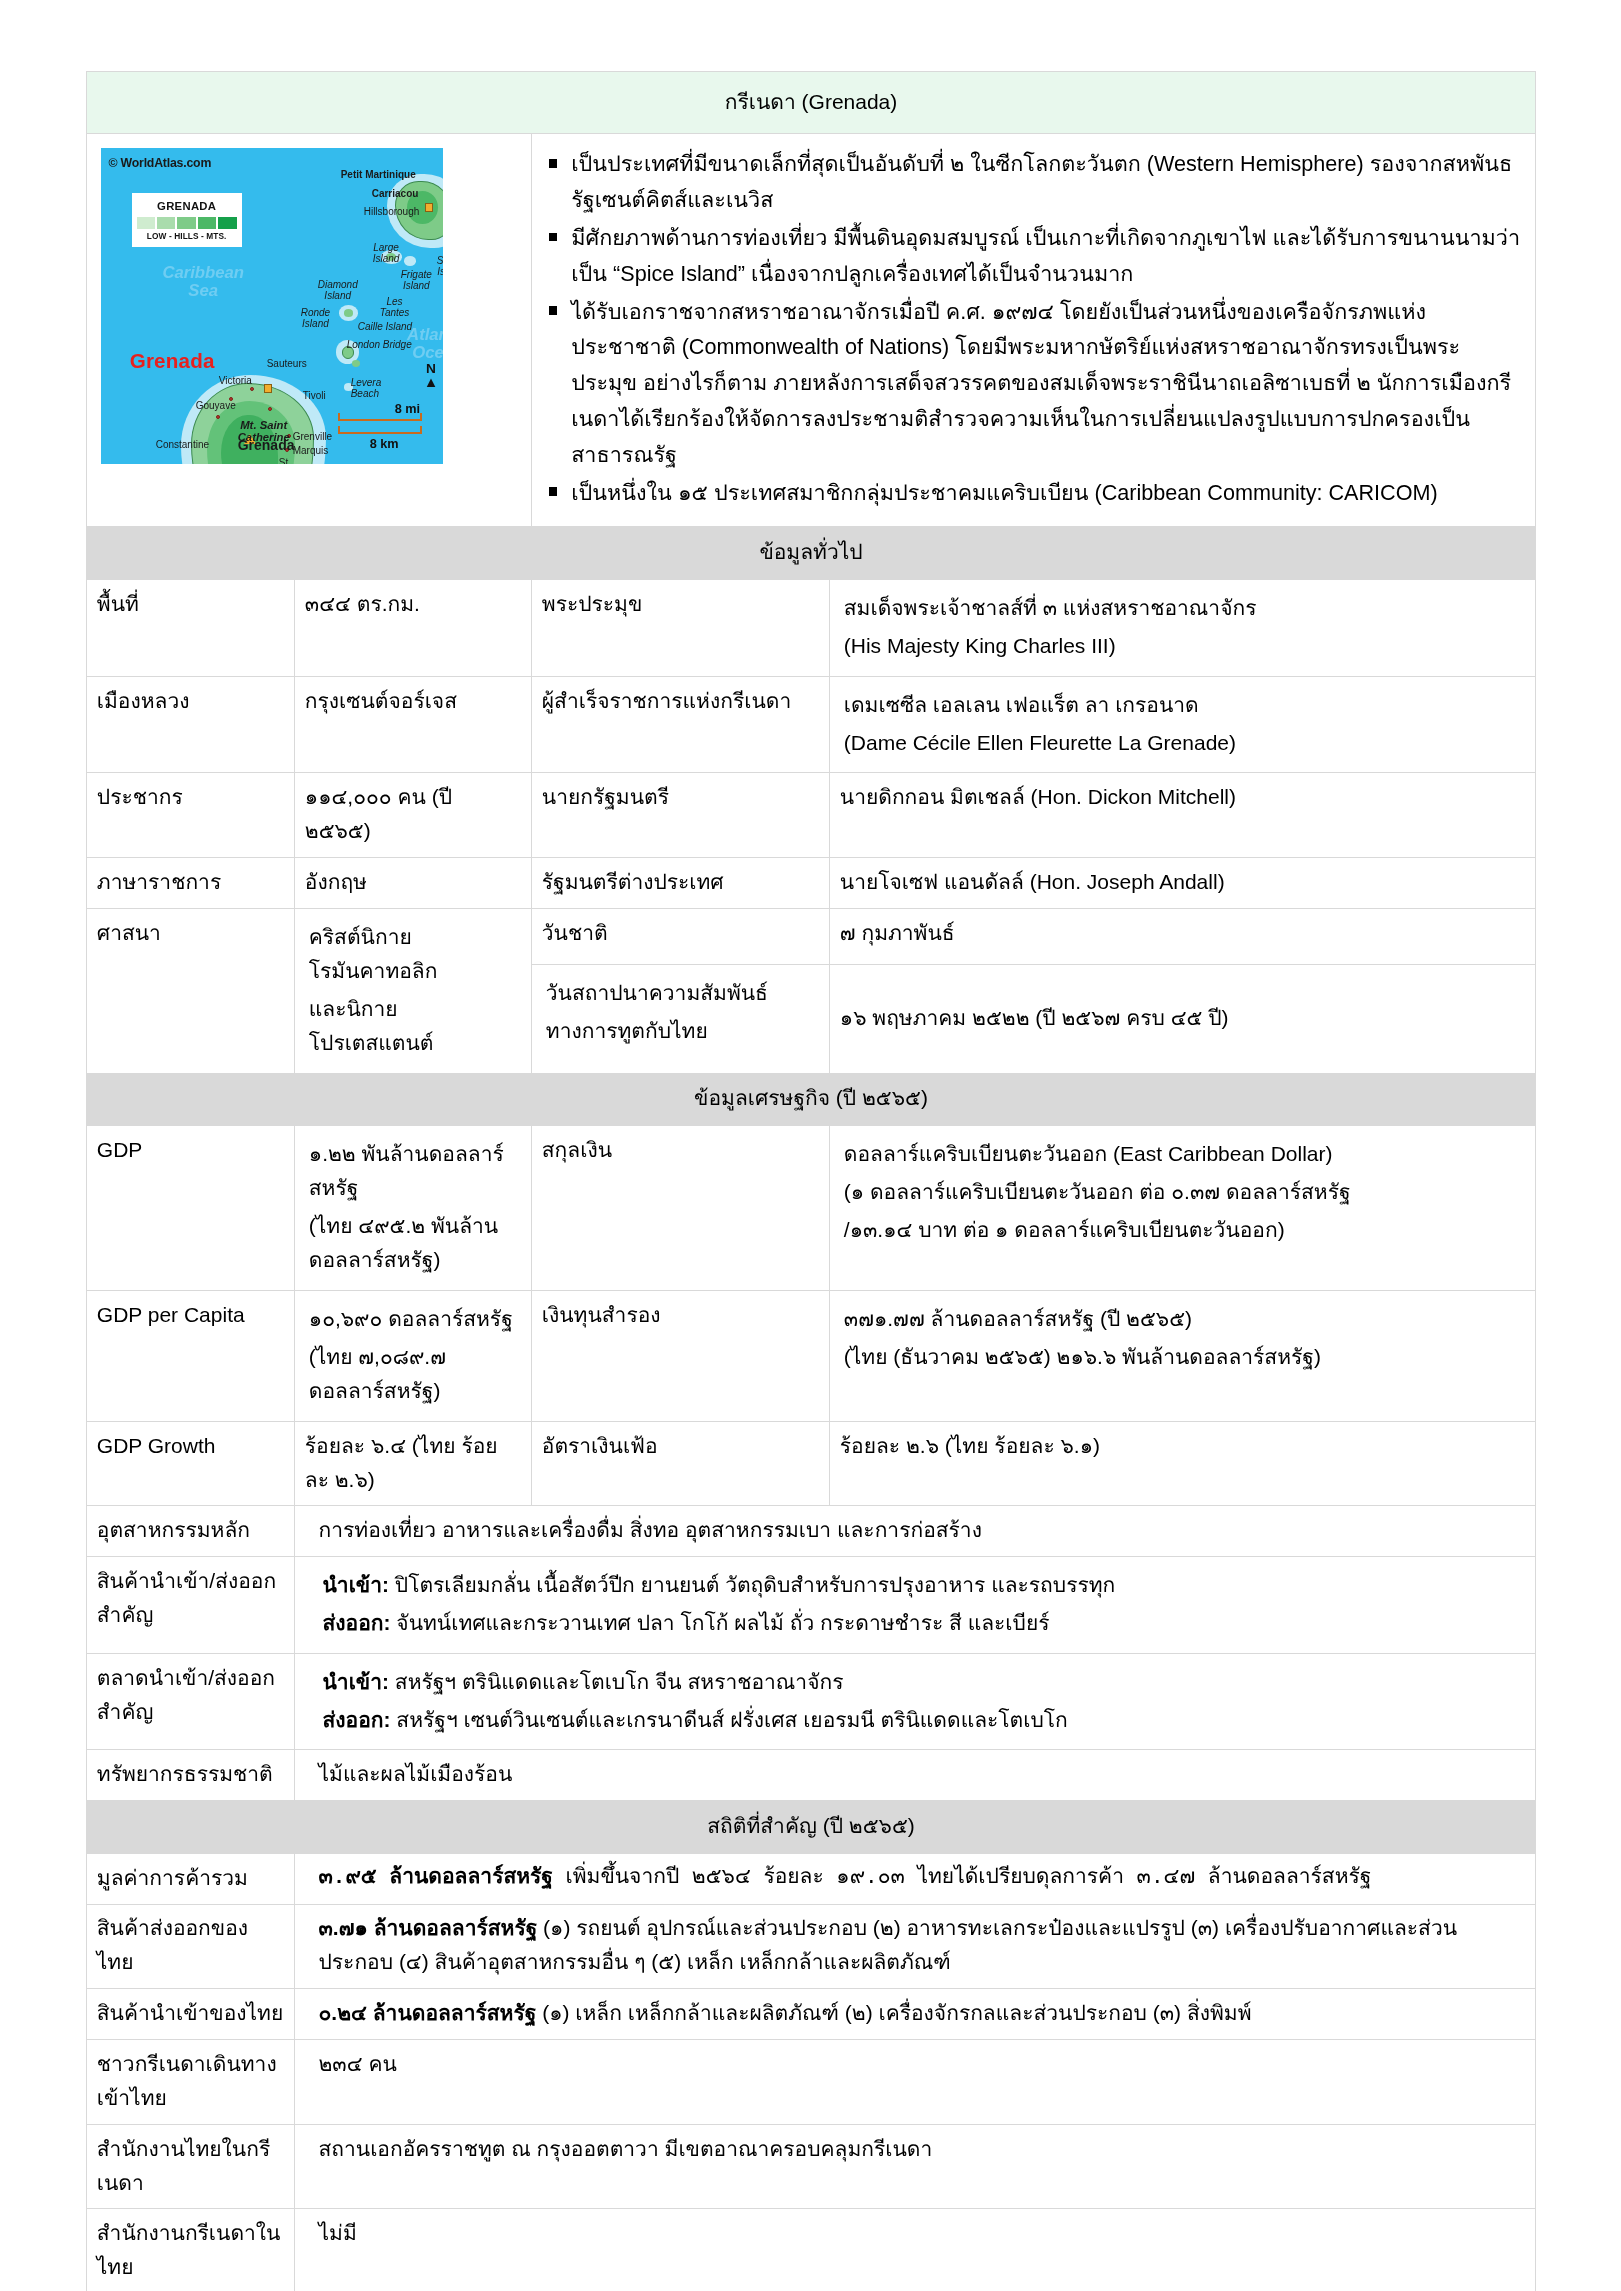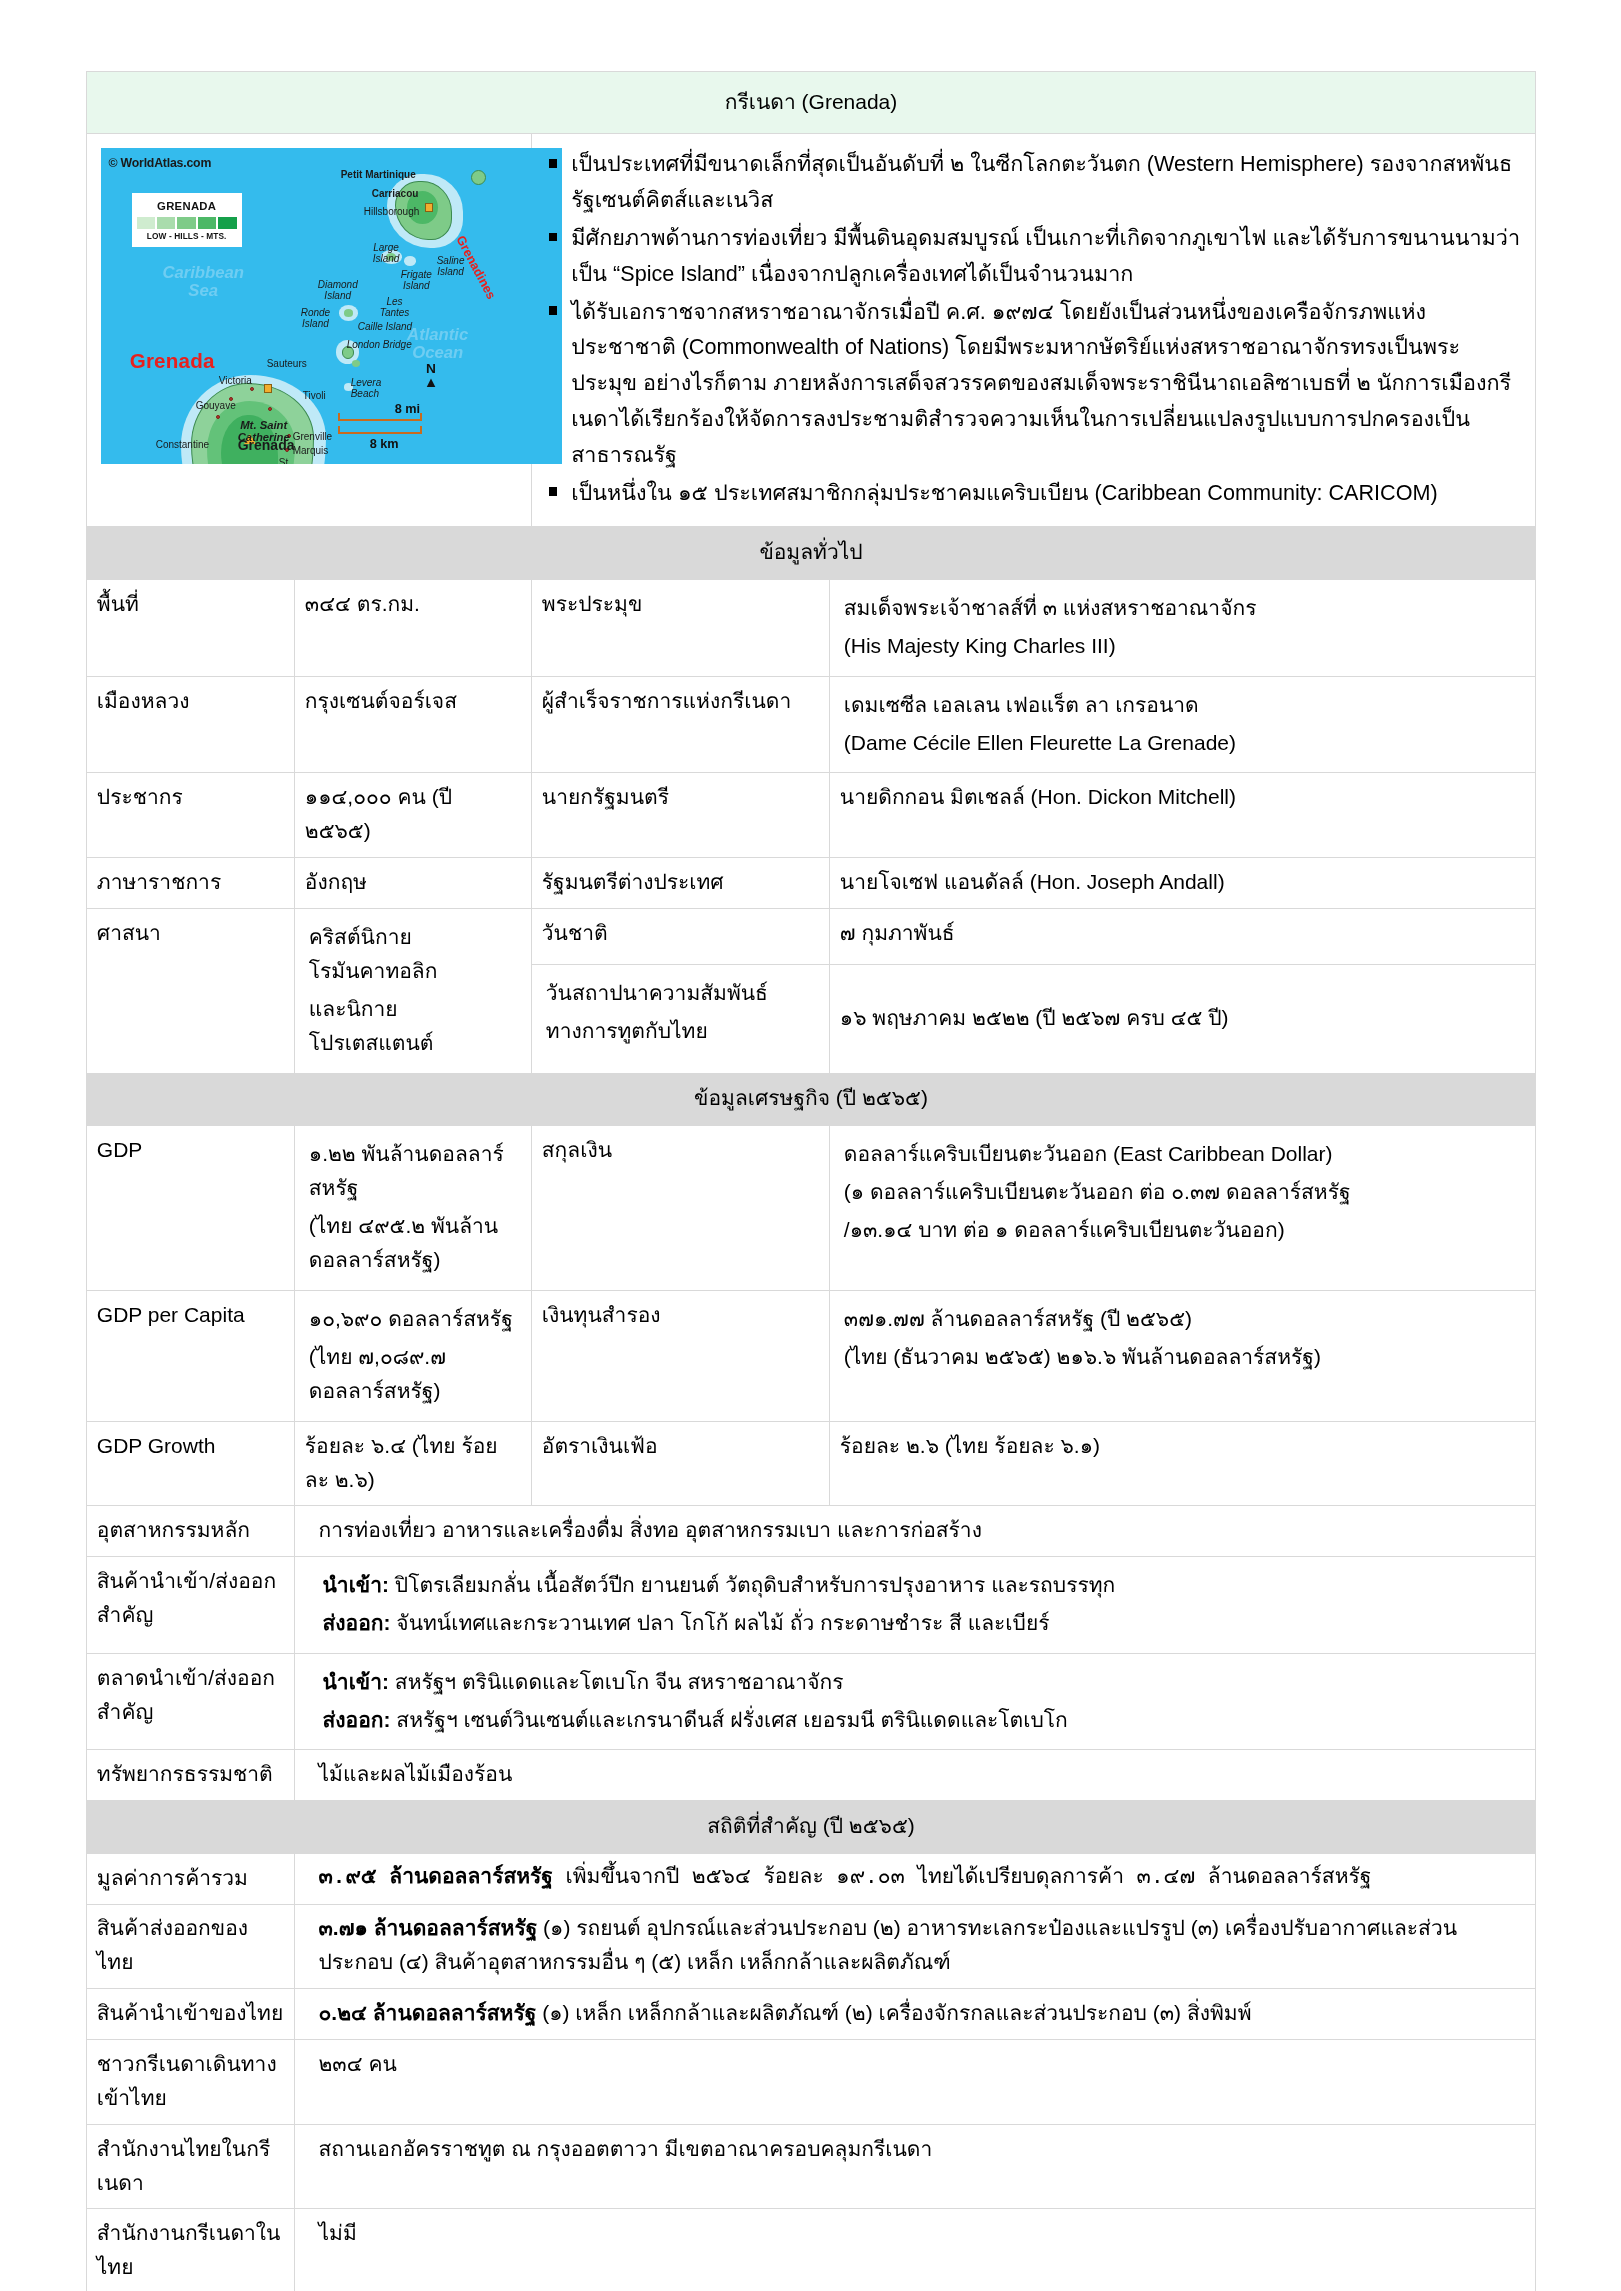--- a/index.html
+++ b/index.html
@@ -92,21 +92,21 @@
     border-left: 1px solid #d9d9d9 !important;
     border-right: 1px solid #d9d9d9 !important;
     border-top: 1px solid #d9d9d9 !important;
     border-bottom: 1px solid #d9d9d9 !important;
     height: 76px;
   }
 
   
   .map {
     position: relative;
-    width: 461px; height: 316px;
+    width: 342px; height: 316px;
     background: #34bbed;
     overflow: hidden;
     font-family: "Liberation Sans", sans-serif;
   }
   .map .wa {
     position: absolute; left: 7.8px; top: 5.9px;
     font-size: 12.3px; font-weight: bold; color: #1a1a1a;
     letter-spacing: -0.2px;
   }
   .map .legend {

